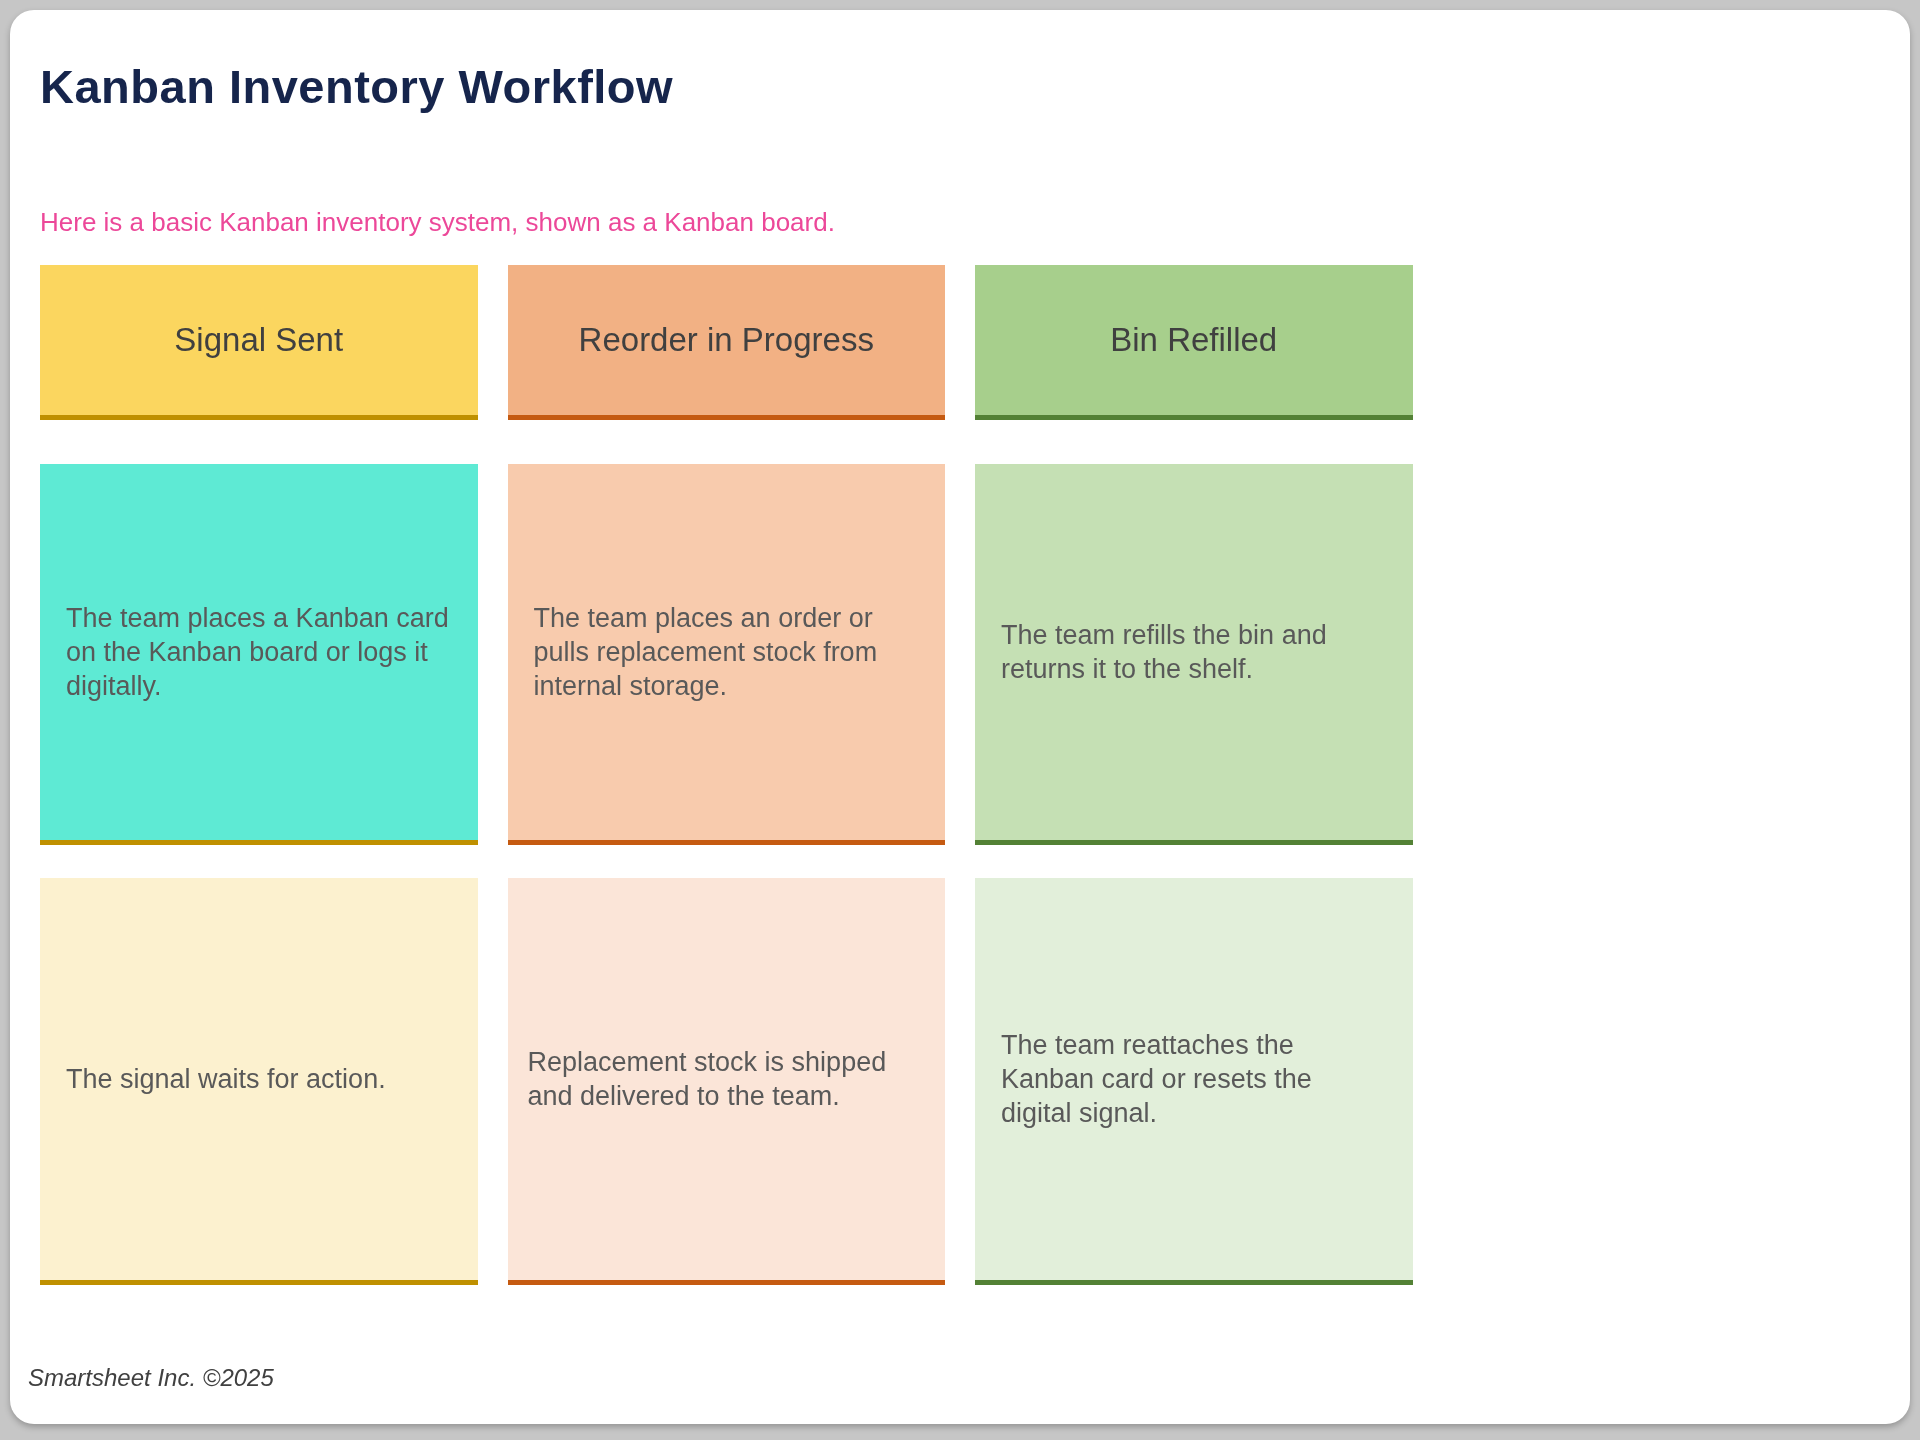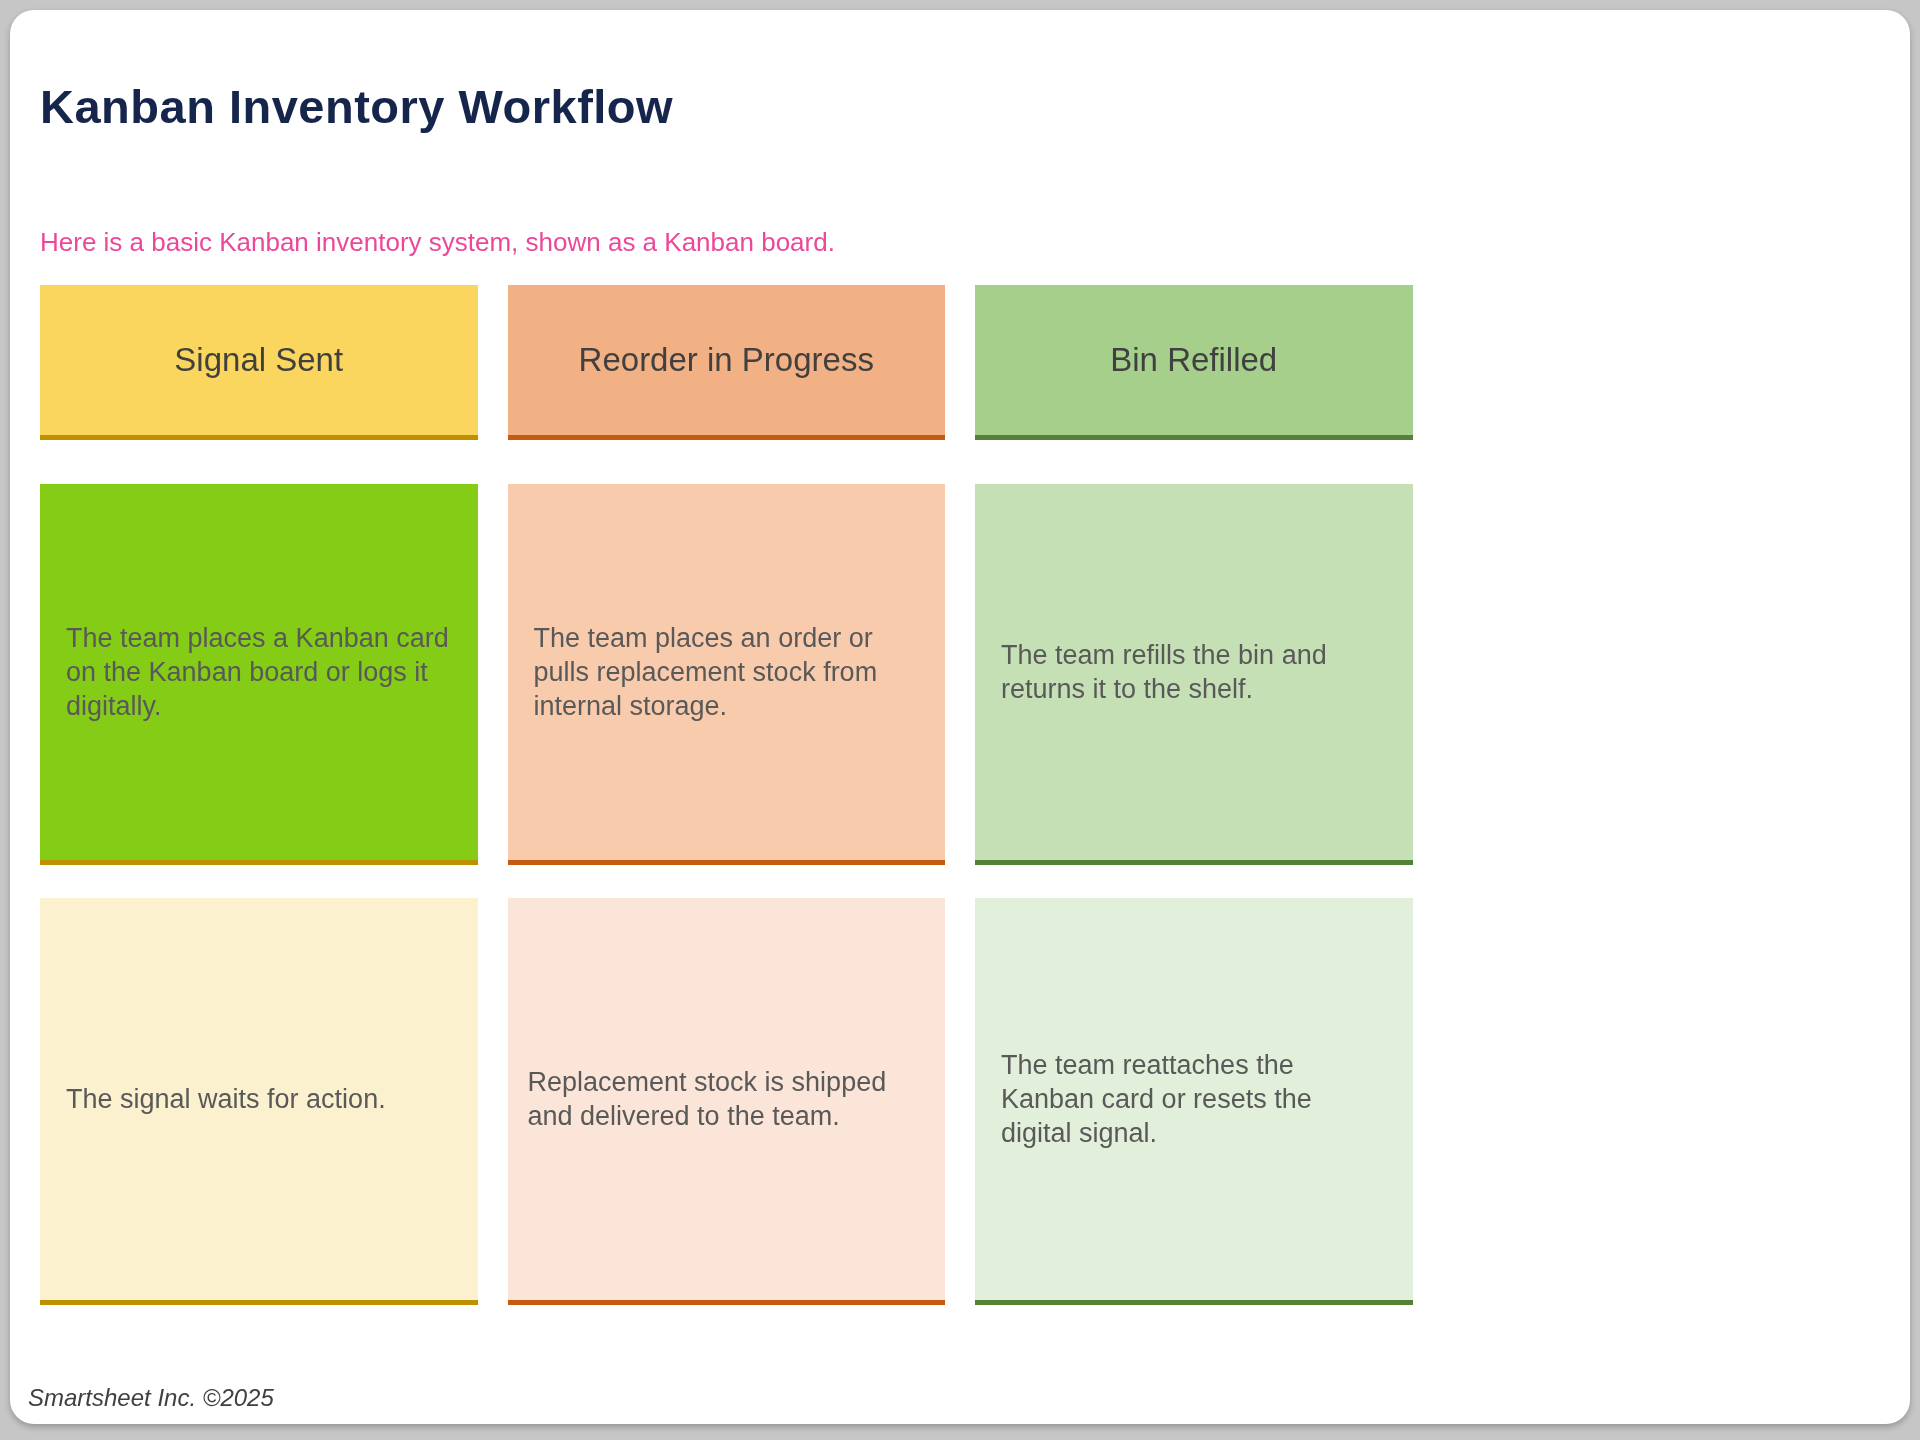--- a/index.html
+++ b/index.html
@@ -12,21 +12,21 @@
   .page {
     position:absolute;
     left:10px; top:10px; right:10px; bottom:16px;
     background:#ffffff;
     border-radius:24px;
     box-shadow:0 3px 6px rgba(0,0,0,0.25);
     padding:0 18px;
     overflow:hidden;
   }
   .page-title {
-    margin:69px 0 0 12px;
+    margin:49px 0 0 12px;
     font-size:47px;
     line-height:56px;
     font-weight:bold;
     letter-spacing:0.5px;
     color:#16254c;
   }
   .page-subtitle {
     margin:92px 0 0 12px;
     font-size:26px;
     line-height:30px;
@@ -78,21 +78,21 @@
 
   <h1 class="page-title" style="color: rgb(22, 37, 76);">Kanban Inventory Workflow</h1>
 
   <p class="page-subtitle" style="color: #ec4899;">Here is a basic Kanban inventory system, shown as a Kanban board.</p>
 
   <div class="board">
 
 
     <div class="col">
       <div class="hdr" style="background: rgb(251, 214, 95); border-bottom-color: rgb(191, 144, 0);">Signal Sent</div>
-      <div class="card r1" style="background: #84cc16; border-bottom-color: rgb(191, 144, 0);">The team places a Kanban card on the Kanban board or logs it digitally.</div>
+      <div class="card r1" style="background: #5eead4; border-bottom-color: rgb(191, 144, 0);">The team places a Kanban card on the Kanban board or logs it digitally.</div>
       <div class="card r2" style="background: rgb(252, 241, 207); border-bottom-color: rgb(191, 144, 0);">The signal waits for action.</div>
     </div>
 
     <div class="col">
       <div class="hdr" style="background: rgb(242, 177, 132); border-bottom-color: rgb(197, 90, 17);">Reorder in Progress</div>
       <div class="card r1" style="background: rgb(248, 203, 173); border-bottom-color: rgb(197, 90, 17);">The team places an order or pulls replacement stock from internal storage.</div>
       <div class="card r2" style="background: rgb(251, 229, 216); border-bottom-color: rgb(197, 90, 17); padding-left: 20px;">Replacement stock is shipped and delivered to the team.</div>
     </div>
 
     <div class="col">

